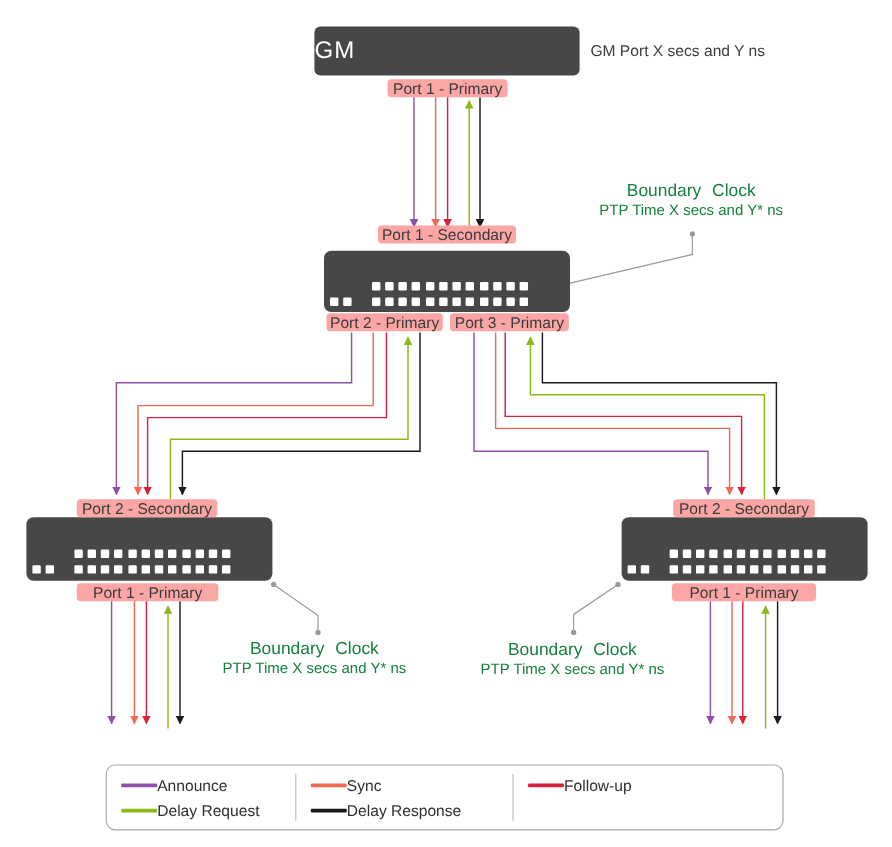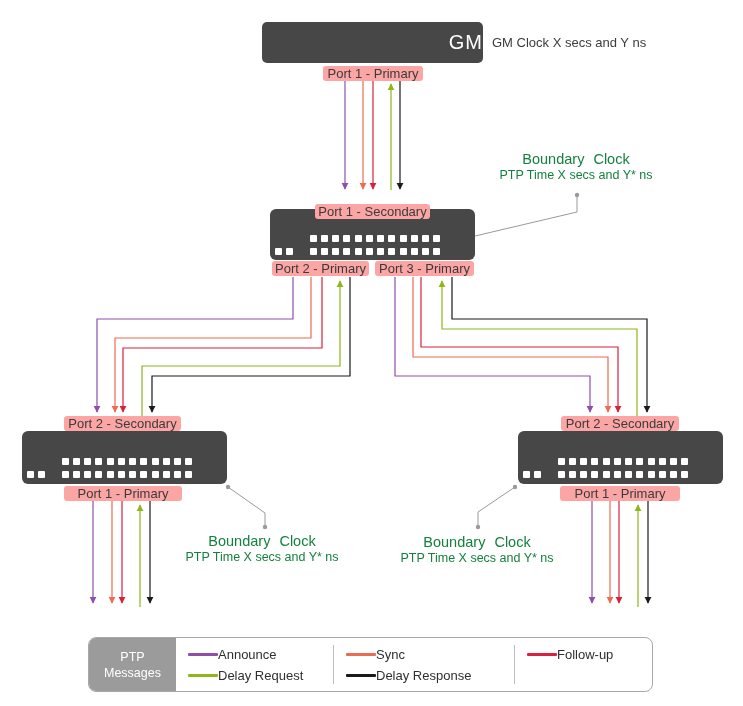--- a/index.html
+++ b/index.html
@@ -3,21 +3,21 @@
 <meta charset="utf-8">
 <style>
   html,body{margin:0;padding:0;background:#ffffff;}
   #canvas{
     position:relative;width:743px;height:706px;background:#ffffff;overflow:hidden;
     font-family:"Liberation Sans","DejaVu Sans",sans-serif;
   }
   #wires{position:absolute;left:0;top:0;z-index:1;}
   .gm-box{
     position:absolute;left:262px;top:22px;width:221px;height:41px;
-    border-radius:5px;display:flex;align-items:center;justify-content:flex-end;
+    border-radius:5px;display:flex;align-items:center;justify-content:flex-start;
     color:#ffffff;font-size:20px;letter-spacing:1px;z-index:2;
   }
   .annotation{position:absolute;color:#3c3c3c;font-size:13px;z-index:2;white-space:nowrap;}
   .gm-annotation{left:492px;top:35px;}
   .port-label{
     position:absolute;z-index:3;background:#fca5a5;color:#3b3b3b;
     font-size:13px;line-height:15px;height:15px;text-align:center;
     border-radius:3px;white-space:nowrap;
   }
   .bc-note{position:absolute;z-index:2;width:220px;text-align:center;color:#15803d;}
@@ -148,24 +148,24 @@
       <circle cx="265" cy="527" r="2.2" fill="#9a9a9a"></circle>
       <path d="M515 487 L478 512 V526" stroke="#9a9a9a"></path>
       <circle cx="515" cy="487" r="2.2" fill="#9a9a9a"></circle>
       <circle cx="478" cy="527" r="2.2" fill="#9a9a9a"></circle>
     </g>
   </svg>
 
   <div class="gm-box" style="background-color: rgb(71, 71, 71);">
     <span>GM</span>
   </div>
-  <div class="annotation gm-annotation">GM Clock X secs and Y ns</div>
+  <div class="annotation gm-annotation">GM Port X secs and Y ns</div>
 
   <div class="port-label" style="left:323px;top:66px;width:100px;">Port 1 - Primary</div>
-  <div class="port-label" style="left:315px;top:204px;width:115px;">Port 1 - Secondary</div>
+  <div class="port-label" style="left:315px;top:188px;width:115px;">Port 1 - Secondary</div>
   <div class="port-label" style="left:272px;top:261px;width:97px;">Port 2 - Primary</div>
   <div class="port-label" style="left:375px;top:261px;width:99px;">Port 3 - Primary</div>
   <div class="port-label" style="left:64px;top:416px;width:117px;">Port 2 - Secondary</div>
   <div class="port-label" style="left:64px;top:486px;width:118px;">Port 1 - Primary</div>
   <div class="port-label" style="left:561px;top:416px;width:118px;">Port 2 - Secondary</div>
   <div class="port-label" style="left:560px;top:486px;width:120px;">Port 1 - Primary</div>
 
   <div class="bc-note" style="left:466px;top:151px;">
     <div class="bc-title">Boundary Clock</div>
     <div class="bc-sub">PTP Time X secs and Y* ns</div>
@@ -173,24 +173,20 @@
   <div class="bc-note" style="left:152px;top:533px;">
     <div class="bc-title">Boundary Clock</div>
     <div class="bc-sub">PTP Time X secs and Y* ns</div>
   </div>
   <div class="bc-note" style="left:367px;top:534px;">
     <div class="bc-title">Boundary Clock</div>
     <div class="bc-sub">PTP Time X secs and Y* ns</div>
   </div>
 
   <div class="legend">
-    <div class="legend-title" style="background-color: rgb(155, 155, 155);">
-      <div>PTP</div>
-      <div>Messages</div>
-    </div>
     <div class="legend-cols">
       <div class="legend-col c1">
         <div class="legend-item">
           <span class="sw" style="background-color: rgb(142, 79, 168);"></span>
           <span>Announce</span>
         </div>
         <div class="legend-item">
           <span class="sw" style="background-color: rgb(140, 184, 24);"></span>
           <span>Delay Request</span>
         </div>

